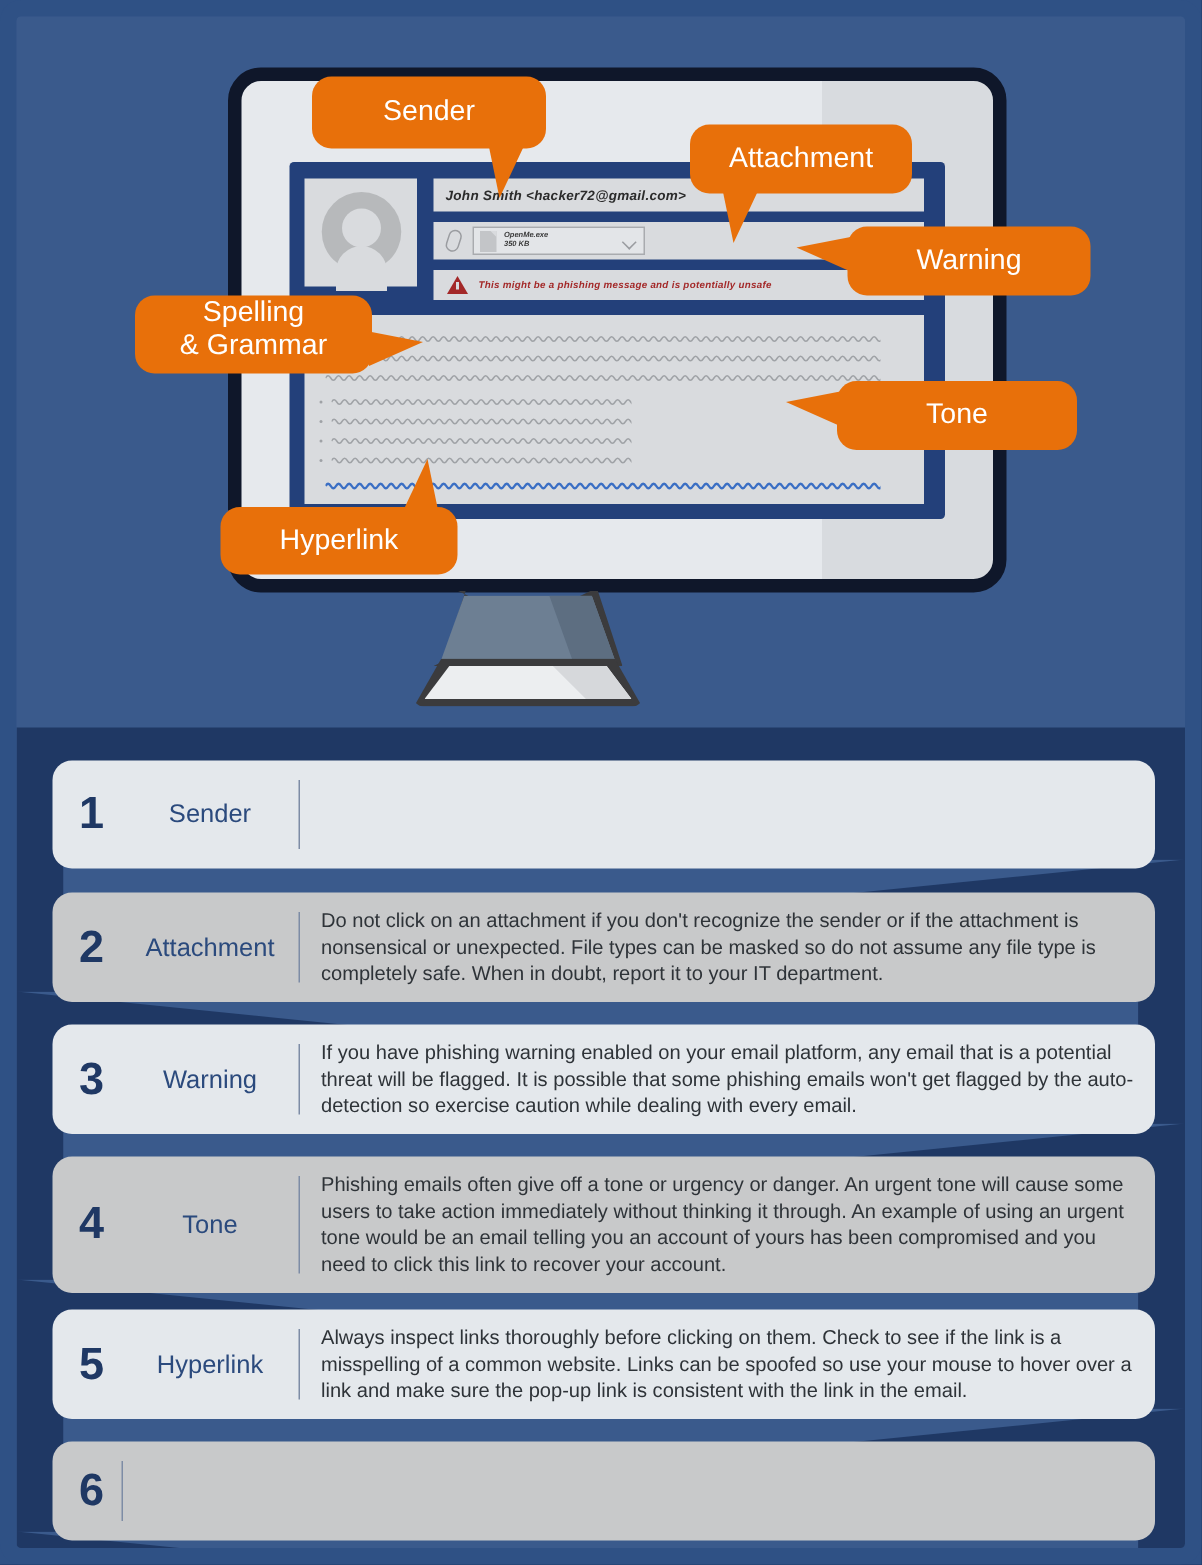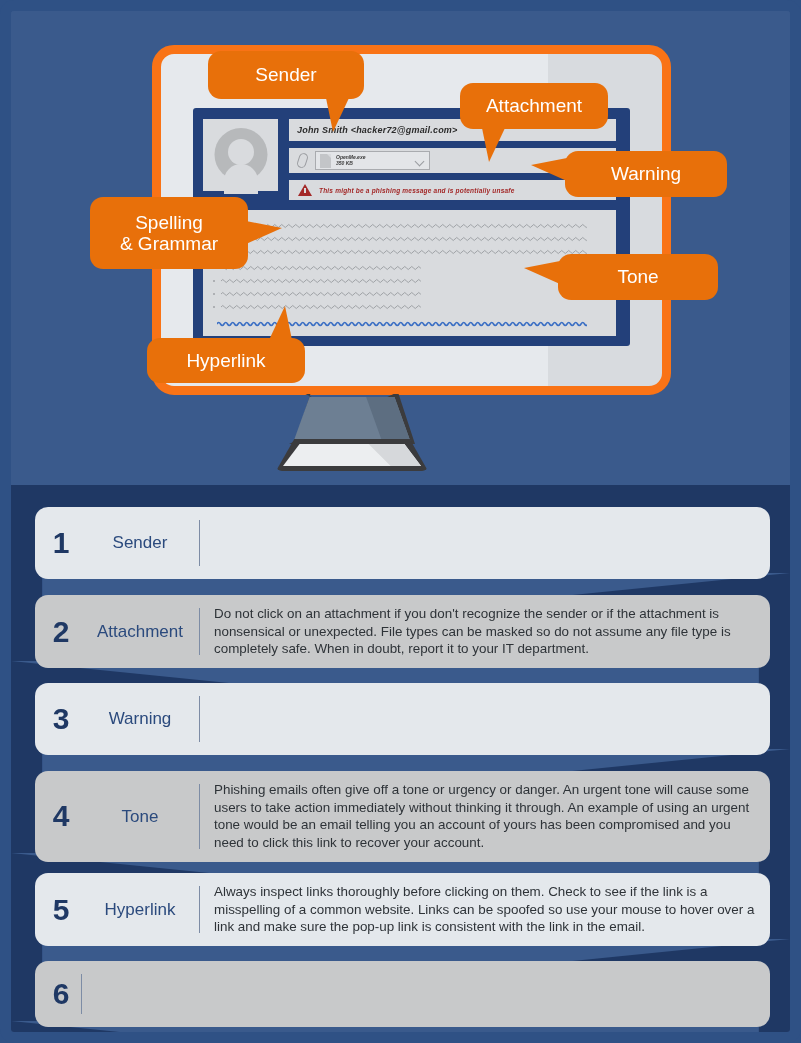--- a/index.html
+++ b/index.html
@@ -21,21 +21,21 @@
   }
   
   #hero{
     position:absolute;left:0;top:0;width:779px;height:474px;
     background:#3a5a8c;
   }
   
   .monitor{
     position:absolute;left:141px;top:34px;width:519px;height:350px;
     background:#e6e9ed;
-    border:9px solid #f97316;
+    border:9px solid #0f172a;
     border-radius:22px;
     box-sizing:border-box;
   }
   .monitor-shade{
     position:absolute;right:0;top:0;width:114px;height:100%;
     background:rgba(0,0,0,0.06);
     border-radius:0 13px 13px 0;
   }
   
   .screen{
@@ -294,21 +294,21 @@
         <div class="tail" style="left: 118px; top: 47px; border-left: 7px solid transparent; border-right: 16px solid transparent; border-top: 34px solid rgb(232, 112, 10);"></div>
       </div>
       <div class="callout" style="left: 449px; top: 72px; width: 148px; height: 46px; font-size: 19px;">
         <span>Attachment</span>
         <div class="tail" style="left: 22px; top: 45px; border-left: 7px solid transparent; border-right: 16px solid transparent; border-top: 34px solid rgb(232, 112, 10);"></div>
       </div>
       <div class="callout" style="left: 554px; top: 140px; width: 162px; height: 46px; font-size: 19px;">
         <span>Warning</span>
         <div class="tail" style="left: -34px; top: 7px; border-top: 7px solid transparent; border-bottom: 16px solid transparent; border-right: 36px solid rgb(232, 112, 10);"></div>
       </div>
-      <div class="callout" style="left: 79px; top: 186px; width: 158px; height: 72px; font-size: 19px;">
+      <div class="callout" style="left: 79px; top: 186px; width: 158px; height: 52px; font-size: 19px; align-items: flex-end;">
         <span>Spelling<br>&amp; Grammar</span>
         <div class="tail" style="right: -34px; top: 24px; border-top: 7px solid transparent; border-bottom: 16px solid transparent; border-left: 36px solid rgb(232, 112, 10);"></div>
       </div>
       <div class="callout" style="left: 547px; top: 243px; width: 160px; height: 46px; font-size: 19px;">
         <span>Tone</span>
         <div class="tail" style="left: -34px; top: 7px; border-top: 7px solid transparent; border-bottom: 16px solid transparent; border-right: 36px solid rgb(232, 112, 10);"></div>
       </div>
       <div class="callout" style="left: 136px; top: 327px; width: 158px; height: 45px; font-size: 19px;">
         <span>Hyperlink</span>
         <div class="tail" style="left: 122px; top: -32px; border-left: 16px solid transparent; border-right: 7px solid transparent; border-bottom: 34px solid rgb(232, 112, 10);"></div>
@@ -327,20 +327,21 @@
         <div class="row-num">2</div>
         <div class="row-label">Attachment</div>
         <div class="row-div"></div>
         <div class="row-body">Do not click on an attachment if you don't recognize the sender or if the attachment is nonsensical or unexpected. File types can be masked so do not assume any file type is completely safe. When in doubt, report it to your IT department.</div>
       </div>
       <div style="position: absolute; left: 0px; width: 779px; top: 264px; height: 30px; background: rgb(58, 90, 140); z-index: 1; clip-path: polygon(4% 0%, 100% 0%, 62% 100%, 4% 100%);"></div>
       <div class="row" style="top: 198px; min-height: 72px;">
         <div class="row-num">3</div>
         <div class="row-label">Warning</div>
         <div class="row-div"></div>
+        <div class="row-body">If you have phishing warning enabled on your email platform, any email that is a potential threat will be flagged. It is possible that some phishing emails won't get flagged by the auto-detection so exercise caution while dealing with every email.</div>
       </div>
       <div style="position: absolute; left: 0px; width: 779px; top: 368px; height: 30px; background: rgb(58, 90, 140); z-index: 1; clip-path: polygon(0% 0%, 96% 0%, 96% 100%, 38% 100%);"></div>
       <div class="row alt" style="top: 286px; min-height: 88px;">
         <div class="row-num">4</div>
         <div class="row-label">Tone</div>
         <div class="row-div"></div>
         <div class="row-body">Phishing emails often give off a tone or urgency or danger. An urgent tone will cause some users to take action immediately without thinking it through. An example of using an urgent tone would be an email telling you an account of yours has been compromised and you need to click this link to recover your account.</div>
       </div>
       <div style="position: absolute; left: 0px; width: 779px; top: 454px; height: 30px; background: rgb(58, 90, 140); z-index: 1; clip-path: polygon(4% 0%, 100% 0%, 62% 100%, 4% 100%);"></div>
       <div class="row" style="top: 388px; min-height: 72px;">

